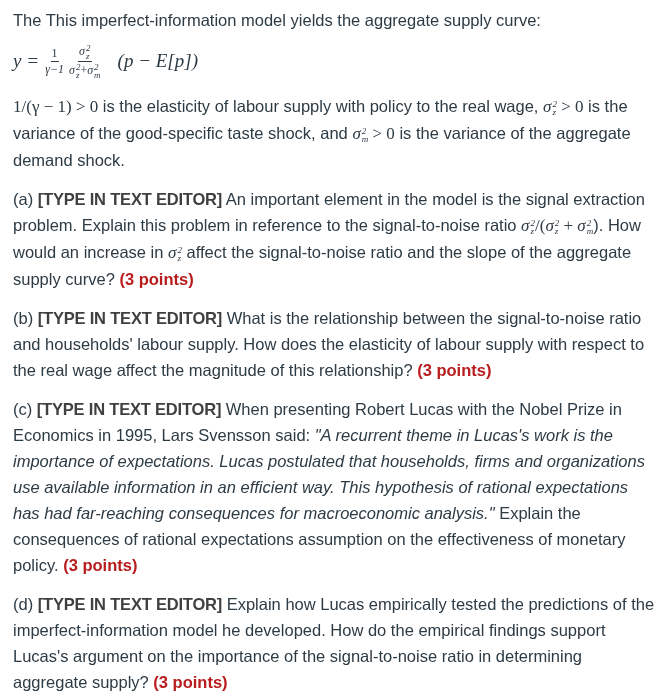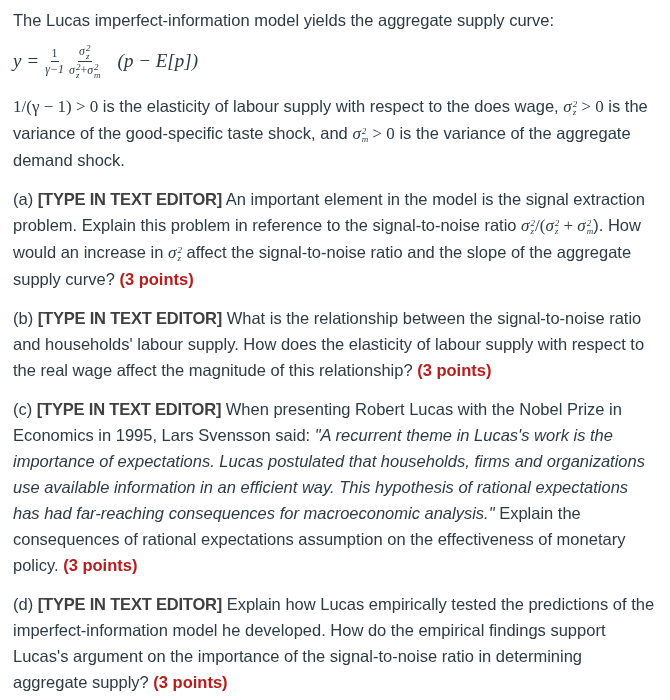--- a/index.html
+++ b/index.html
@@ -34,21 +34,21 @@
     .para { margin-bottom: 13px; }
     .tag { color: #404040; font-weight: bold; letter-spacing: -0.2px; }
     .pts { font-weight: bold; color: #b91c1c; }
     .quote { font-style: italic; }
   </style>
 </head>
 <body>
 
 <div class="page">
 
-  <p class="intro">The Lucas imperfect-information model yields the aggregate supply curve:</p>
+  <p class="intro">The This imperfect-information model yields the aggregate supply curve:</p>
 
   <div class="formula">
     <span class="it">y</span>
     <span style="margin:0 6px">=</span>
     <span class="frac">
       <span class="num">1</span>
       <span class="den it">γ−1</span>
     </span>
     <span class="frac" style="margin-left:4px">
       <span class="num"><i>σ</i><span class="subsup">
@@ -60,21 +60,21 @@
             <span>z</span>
           </span><span>+</span><i>σ</i><span class="subsup">
             <span>2</span>
             <span>m</span>
           </span></span>
     </span>
     <span class="it" style="margin-left:16px">(p − E[p])</span>
   </div>
 
   <p class="para">
-    <span class="math">1/(γ − 1) &gt; 0</span><span> is the elasticity of labour supply with respect to the does wage, </span><span class="math"><i>σ</i><span class="subsup">
+    <span class="math">1/(γ − 1) &gt; 0</span><span> is the elasticity of labour supply with policy to the real wage, </span><span class="math"><i>σ</i><span class="subsup">
           <span>2</span>
           <span>z</span>
         </span><span> &gt; 0</span></span><span> is the variance of the good-specific taste shock, and </span><span class="math"><i>σ</i><span class="subsup">
           <span>2</span>
           <span>m</span>
         </span><span> &gt; 0</span></span><span> is the variance of the aggregate demand shock.</span>
   </p>
 
   <p class="para">
     <span>(a) </span><span class="tag">[TYPE IN TEXT EDITOR]</span><span> An important element in the model is the signal extraction problem. Explain this problem in reference to the signal-to-noise ratio </span><span class="math"><i>σ</i><span class="subsup">

